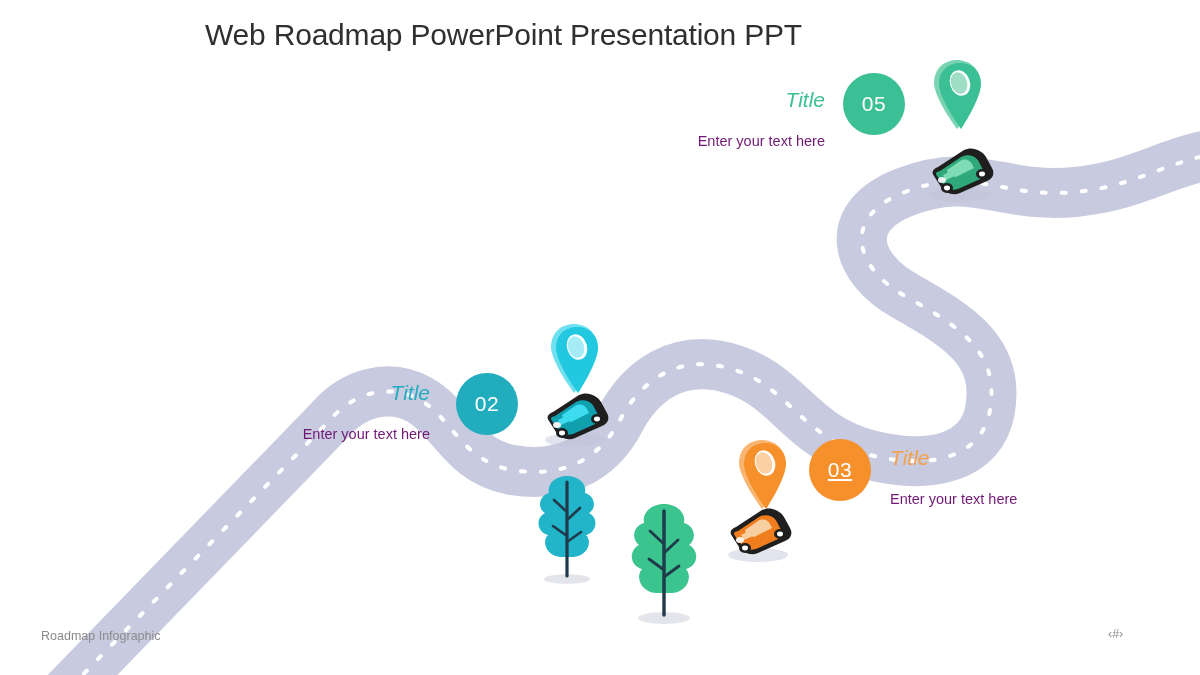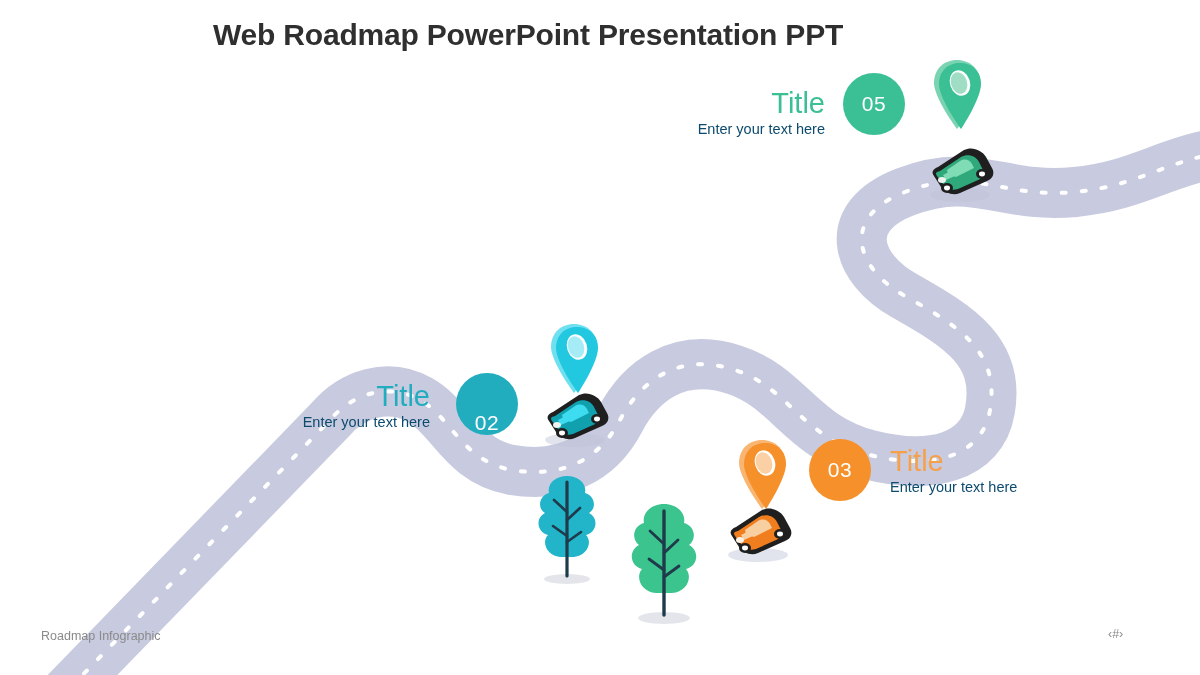--- a/index.html
+++ b/index.html
@@ -18,54 +18,54 @@
     background: #ffffff;
     overflow: hidden;
   }
 
   
   #slide-title {
     position: absolute;
     left: 205px;
     top: 18px;
     font-size: 30px;
-    font-weight: bold;
+    font-weight: normal;
     color: #2f2f2f;
     letter-spacing: -0.2px;
     white-space: nowrap;
-    margin-left: 8px;
   }
 
   
   #road-layer {
     position: absolute;
     left: 0;
     top: 0;
     width: 1200px;
     height: 675px;
   }
 
   
   .step {
     position: absolute;
   }
   .step-text {
     position: absolute;
     white-space: nowrap;
   }
   .step-title {
-    font-size: 29px;
+    font-size: 21px;
     font-weight: normal;
     line-height: 1.1;
+    font-style: italic;
   }
   .step-desc {
     font-size: 14.5px;
-    color: #0c4a6e;
+    color: #701a75;
     line-height: 1.1;
-    margin-top: 2px;
+    margin-top: 23px;
   }
   .align-right { text-align: right; }
   .align-left  { text-align: left; }
 
   .badge {
     position: absolute;
     width: 62px;
     height: 62px;
     border-radius: 50%;
     color: #ffffff;
@@ -183,21 +183,21 @@
     </svg>
   </div>
 
   <div class="step" style="left:0;top:0;">
 
     <div class="step-text align-right" style="left:205px; top:381px; width:225px;">
       <div class="step-title" style="color:#22adbf;">Title</div>
       <div class="step-desc">Enter your text here</div>
     </div>
 
-    <div class="badge" style="left:456px; top:373px; background:#22adbf;align-items:flex-end;">
+    <div class="badge" style="left:456px; top:373px; background:#22adbf;">
       <span>02</span>
     </div>
 
     <svg class="pin" style="left:545px; top:322px;" viewBox="0 0 58 72" xmlns="http://www.w3.org/2000/svg">
       <path d="M29 71 C29 71, 6 40, 6 25 C6 11, 16 2, 29 2 C42 2, 52 11, 52 25 C52 40, 29 71, 29 71 Z" fill="#6fe0f0"></path>
       <path d="M33 71 C33 71, 11 41, 11 26 C11 13, 20 5, 32 5 C44 5, 53 13, 53 26 C53 41, 33 71, 33 71 Z" fill="#22c8e0"></path>
       <ellipse cx="32" cy="25" rx="10" ry="13" fill="#ffffff" transform="rotate(-18 32 25)"></ellipse>
       <ellipse cx="31" cy="25" rx="8" ry="11" fill="#a6ecf7" transform="rotate(-18 31 25)"></ellipse>
     </svg>
 
@@ -215,21 +215,21 @@
     </svg>
   </div>
 
   <div class="step" style="left:0;top:0;">
 
     <div class="step-text align-left" style="left:890px; top:446px; width:240px;">
       <div class="step-title" style="color:#f5a04a;">Title</div>
       <div class="step-desc">Enter your text here</div>
     </div>
 
-    <div class="badge" style="left:809px; top:439px; background:#f5902b;">
+    <div class="badge" style="left:809px; top:439px; background:#f5902b;text-decoration:underline;">
       <span>03</span>
     </div>
 
     <svg class="pin" style="left:733px; top:438px;" viewBox="0 0 58 72" xmlns="http://www.w3.org/2000/svg">
       <path d="M29 71 C29 71, 6 40, 6 25 C6 11, 16 2, 29 2 C42 2, 52 11, 52 25 C52 40, 29 71, 29 71 Z" fill="#f9b673"></path>
       <path d="M33 71 C33 71, 11 41, 11 26 C11 13, 20 5, 32 5 C44 5, 53 13, 53 26 C53 41, 33 71, 33 71 Z" fill="#f5902b"></path>
       <ellipse cx="32" cy="25" rx="10" ry="13" fill="#ffffff" transform="rotate(-18 32 25)"></ellipse>
       <ellipse cx="31" cy="25" rx="8" ry="11" fill="#fbd0a4" transform="rotate(-18 31 25)"></ellipse>
     </svg>
 

